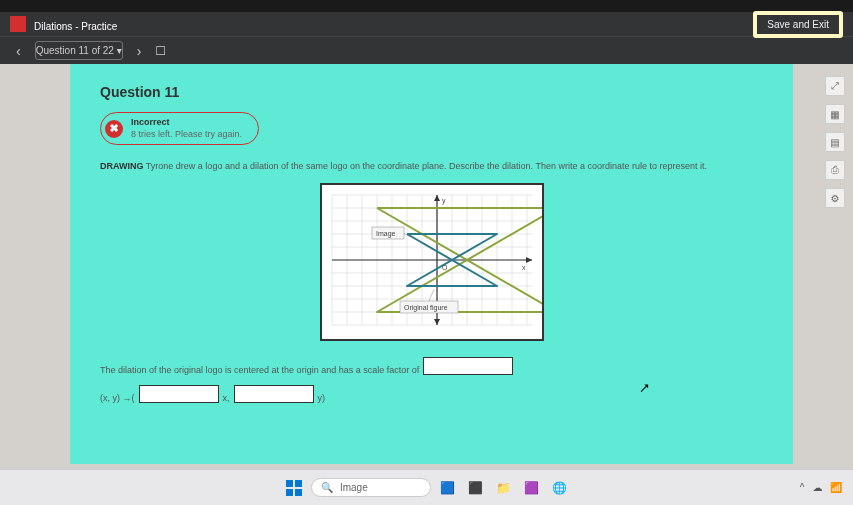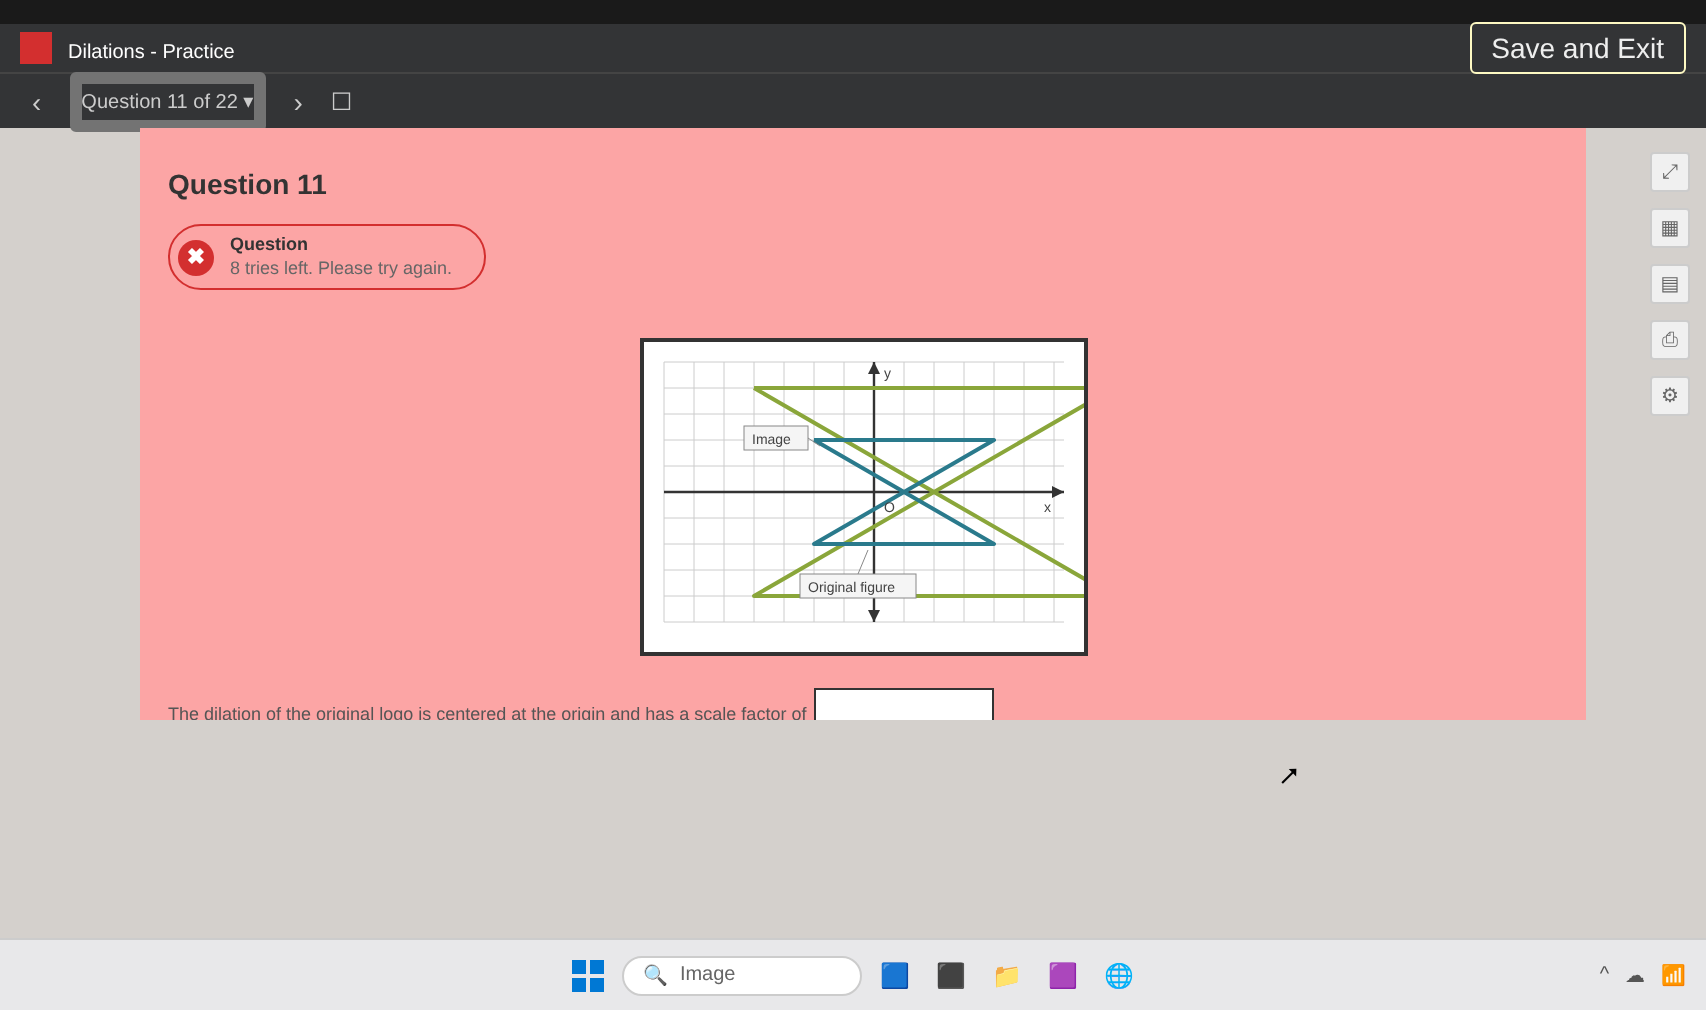--- a/index.html
+++ b/index.html
@@ -3,24 +3,24 @@
 <meta charset="utf-8">
 <style>
 *{margin:0;padding:0;box-sizing:border-box;font-family:Arial,sans-serif}
 body{background:#d4d0cc;width:853px;height:505px;overflow:hidden;position:relative}
 .browser-chrome{background:#1a1a1a;height:12px;width:100%}
 .app-header{background:#333436;height:24px;display:flex;align-items:center;padding:0 10px;color:#fff;font-size:10px;justify-content:space-between}
 .app-header-left{display:flex;align-items:flex-end;gap:8px}
 .logo{width:16px;height:16px;background:#d32f2f;display:inline-block}
 .nav-bar{background:#333436;height:28px;display:flex;align-items:center;padding:0 10px;gap:8px;border-top:1px solid #444}
 .nav-arrow{color:#ccc;font-size:14px;cursor:pointer;padding:2px 6px}
-.question-nav{border:6px solid #737373;border-radius:3px;padding:3px 0;color:#ccc;font-size:10px;cursor:pointer}
+.question-nav{border:1px solid #737373;border-radius:3px;padding:3px 0;color:#ccc;font-size:10px;cursor:pointer}
 .bookmark-icon{color:#ccc;font-size:12px;cursor:pointer}
-.save-exit{border:1px solid #fef9c3;border-radius:3px;padding:4px 10px;color:#eee;font-size:14px;cursor:pointer;background:transparent}
-.content-wrapper{background:#fca5a5;margin:0 60px 0 70px;height:296px;padding:20px 14px;position:relative;overflow:hidden}
+.save-exit{border:4px solid #fef9c3;border-radius:3px;padding:4px 10px;color:#eee;font-size:10px;cursor:pointer;background:transparent}
+.content-wrapper{background:#5eead4;margin:0 60px 0 70px;height:400px;padding:20px 30px;position:relative;overflow:hidden}
 .question-title{font-size:14px;font-weight:bold;color:#333;margin-bottom:12px}
 .feedback-pill{display:inline-flex;align-items:center;border:1.5px solid #d32f2f;border-radius:20px;padding:4px 16px 4px 4px;gap:8px;margin-bottom:16px}
 .x-icon{width:18px;height:18px;background:#d32f2f;border-radius:50%;color:#fff;display:flex;align-items:center;justify-content:center;font-size:11px;font-weight:bold}
 .feedback-text{font-size:9px;line-height:1.3}
 .feedback-text .incorrect{font-weight:bold;color:#333}
 .feedback-text .tries{color:#666}
 .prompt{font-size:9px;color:#555;margin-bottom:12px}
 .prompt b{color:#333}
 .graph-container{display:flex;justify-content:center;margin:8px 0 16px}
 .graph{border:2px solid #333;background:#fff;position:relative}
@@ -57,25 +57,29 @@
   <span class="nav-arrow">›</span>
   <span class="bookmark-icon">☐</span>
 </div>
 
 <div class="content-wrapper">
   <div class="question-title">Question 11</div>
 
   <div class="feedback-pill">
     <span class="x-icon">✖</span>
     <span class="feedback-text">
-      <span class="incorrect">Question</span><br>
+      <span class="incorrect">Incorrect</span><br>
       <span class="tries">8 tries left. Please try again.</span>
     </span>
   </div>
 
+  <div class="prompt">
+    <b>DRAWING</b>
+    <span>Tyrone drew a logo and a dilation of the same logo on the coordinate plane. Describe the dilation. Then write a coordinate rule to represent it.</span>
+  </div>
 
   <div class="graph-container">
     <div class="graph">
       <svg width="220" height="150" viewBox="0 0 220 150">
         <g stroke="#ccc" stroke-width="0.5">
           <line x1="10" y1="10" x2="10" y2="140"></line>
             <line x1="25" y1="10" x2="25" y2="140"></line>
             <line x1="40" y1="10" x2="40" y2="140"></line>
             <line x1="55" y1="10" x2="55" y2="140"></line>
             <line x1="70" y1="10" x2="70" y2="140"></line>

